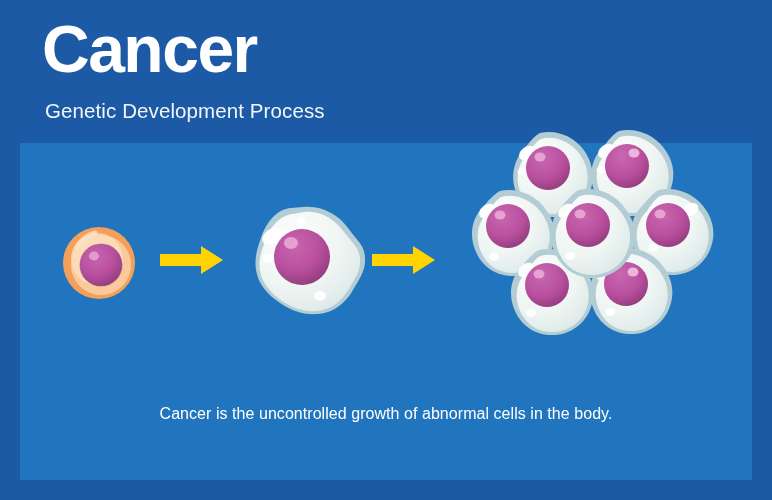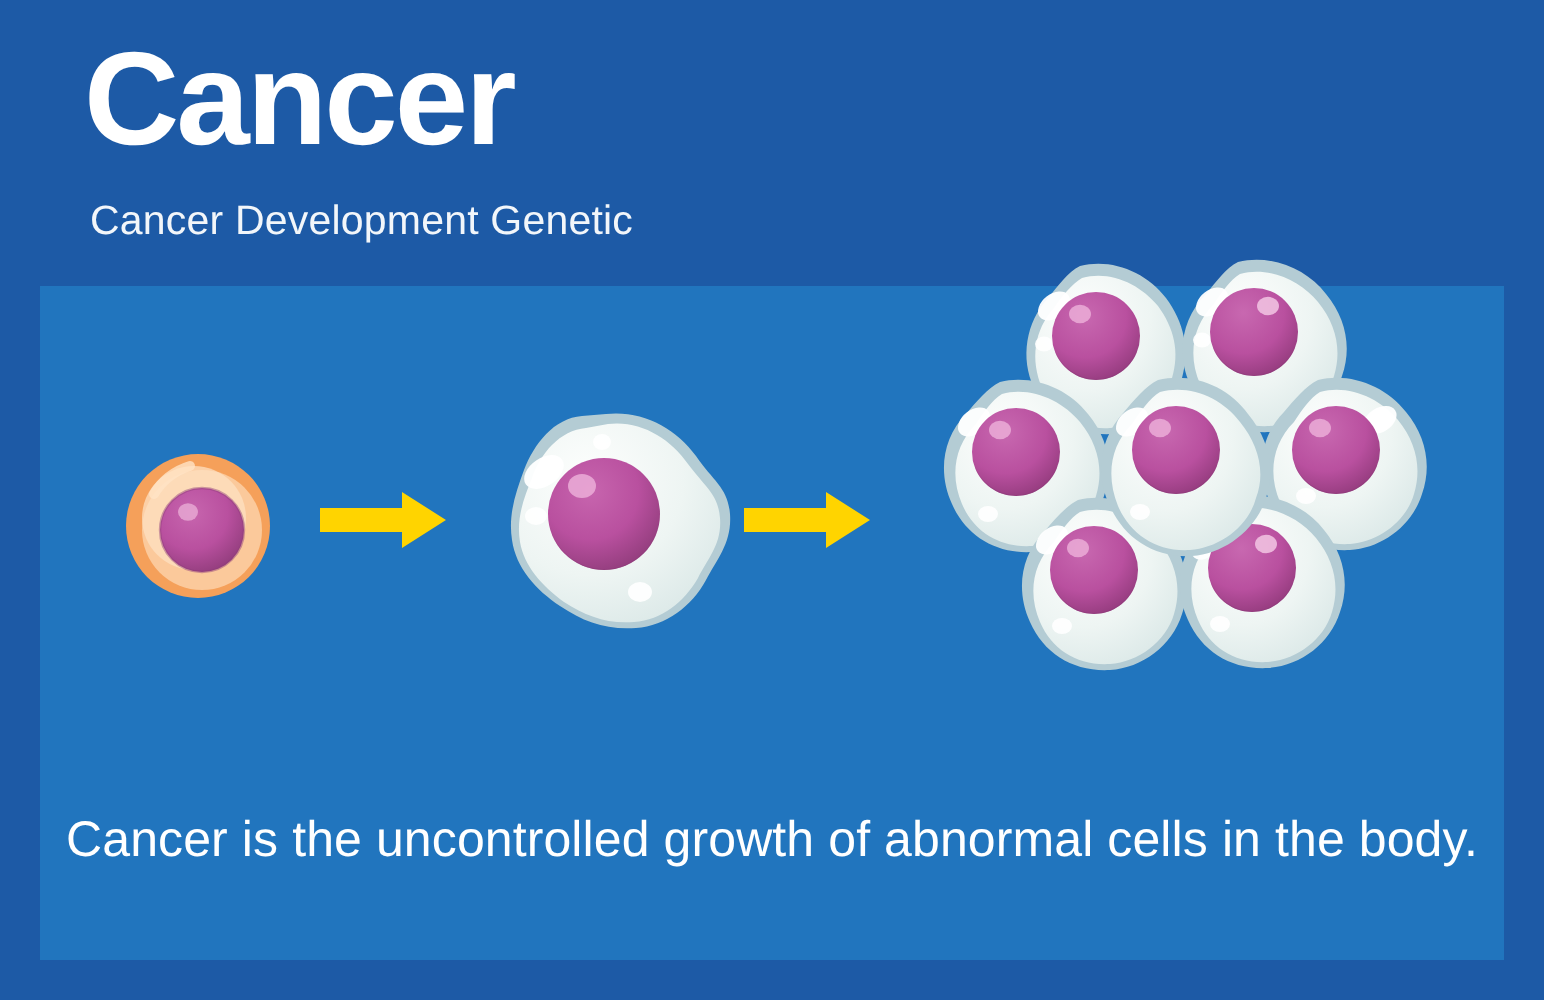--- a/index.html
+++ b/index.html
@@ -55,21 +55,21 @@
   .arrow-caption {
     position:absolute; color:#ffffff; font-size:14px; line-height:1.18;
     text-align:center; white-space:pre-line;
   }
   .cap-genetic { left:148px; top:201px; width:90px; }
   .cap-division{ left:358px; top:202px; width:112px; }
 
   
   .bottom-text {
     position:absolute; left:0; top:404px; width:772px;
-    color:#ffffff; font-size:25px; text-align:center;
+    color:#ffffff; font-size:16px; text-align:center;
     line-height:1.28; letter-spacing:0.05px; z-index:5;
   }
   .bottom-text div { white-space:nowrap; }
 </style>
 </head>
 <body>
 
 <div id="infographic">
 
   <div class="panel"></div>
@@ -225,21 +225,21 @@
       <path d="M160 254 h41 v-8 l22 14 l-22 14 v-8 h-41 Z" fill="#ffd400"></path>
     </g>
 
     <g>
       <path d="M372 254 h41 v-8 l22 14 l-22 14 v-8 h-41 Z" fill="#ffd400"></path>
     </g>
   </svg>
 
   <div class="header-band">
     <div class="title">Cancer</div>
-    <div class="subtitle">Cancer Development Genetic</div>
+    <div class="subtitle">Genetic Development Process</div>
   </div>
 
   <div class="arrow-caption cap-genetic">Genetic
 changes</div>
   <div class="arrow-caption cap-division">Cell division</div>
 
   <div class="cell-label lbl-normal">Normal cell</div>
   <div class="cell-label lbl-cancer">Cancer cell</div>
   <div class="cell-label lbl-malig">Malignant cancer cells</div>
 

